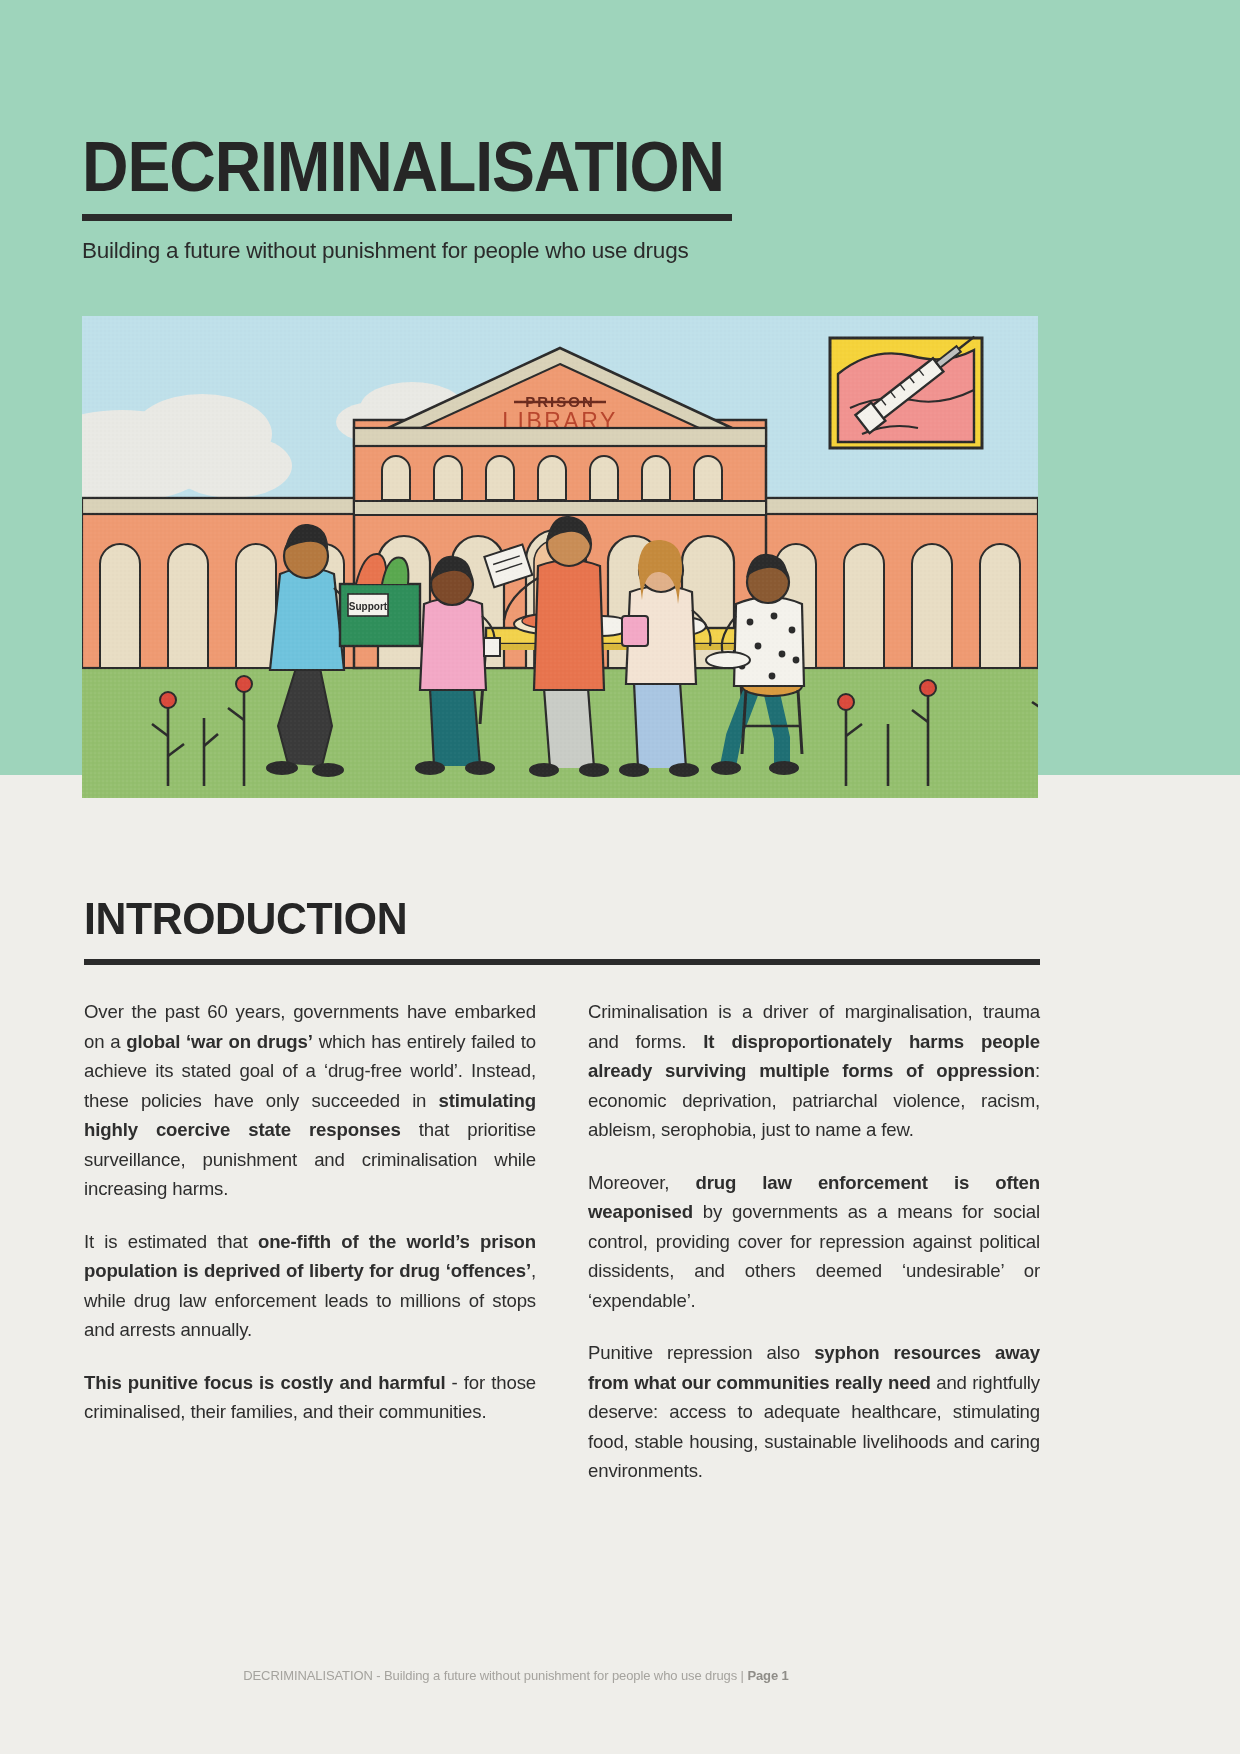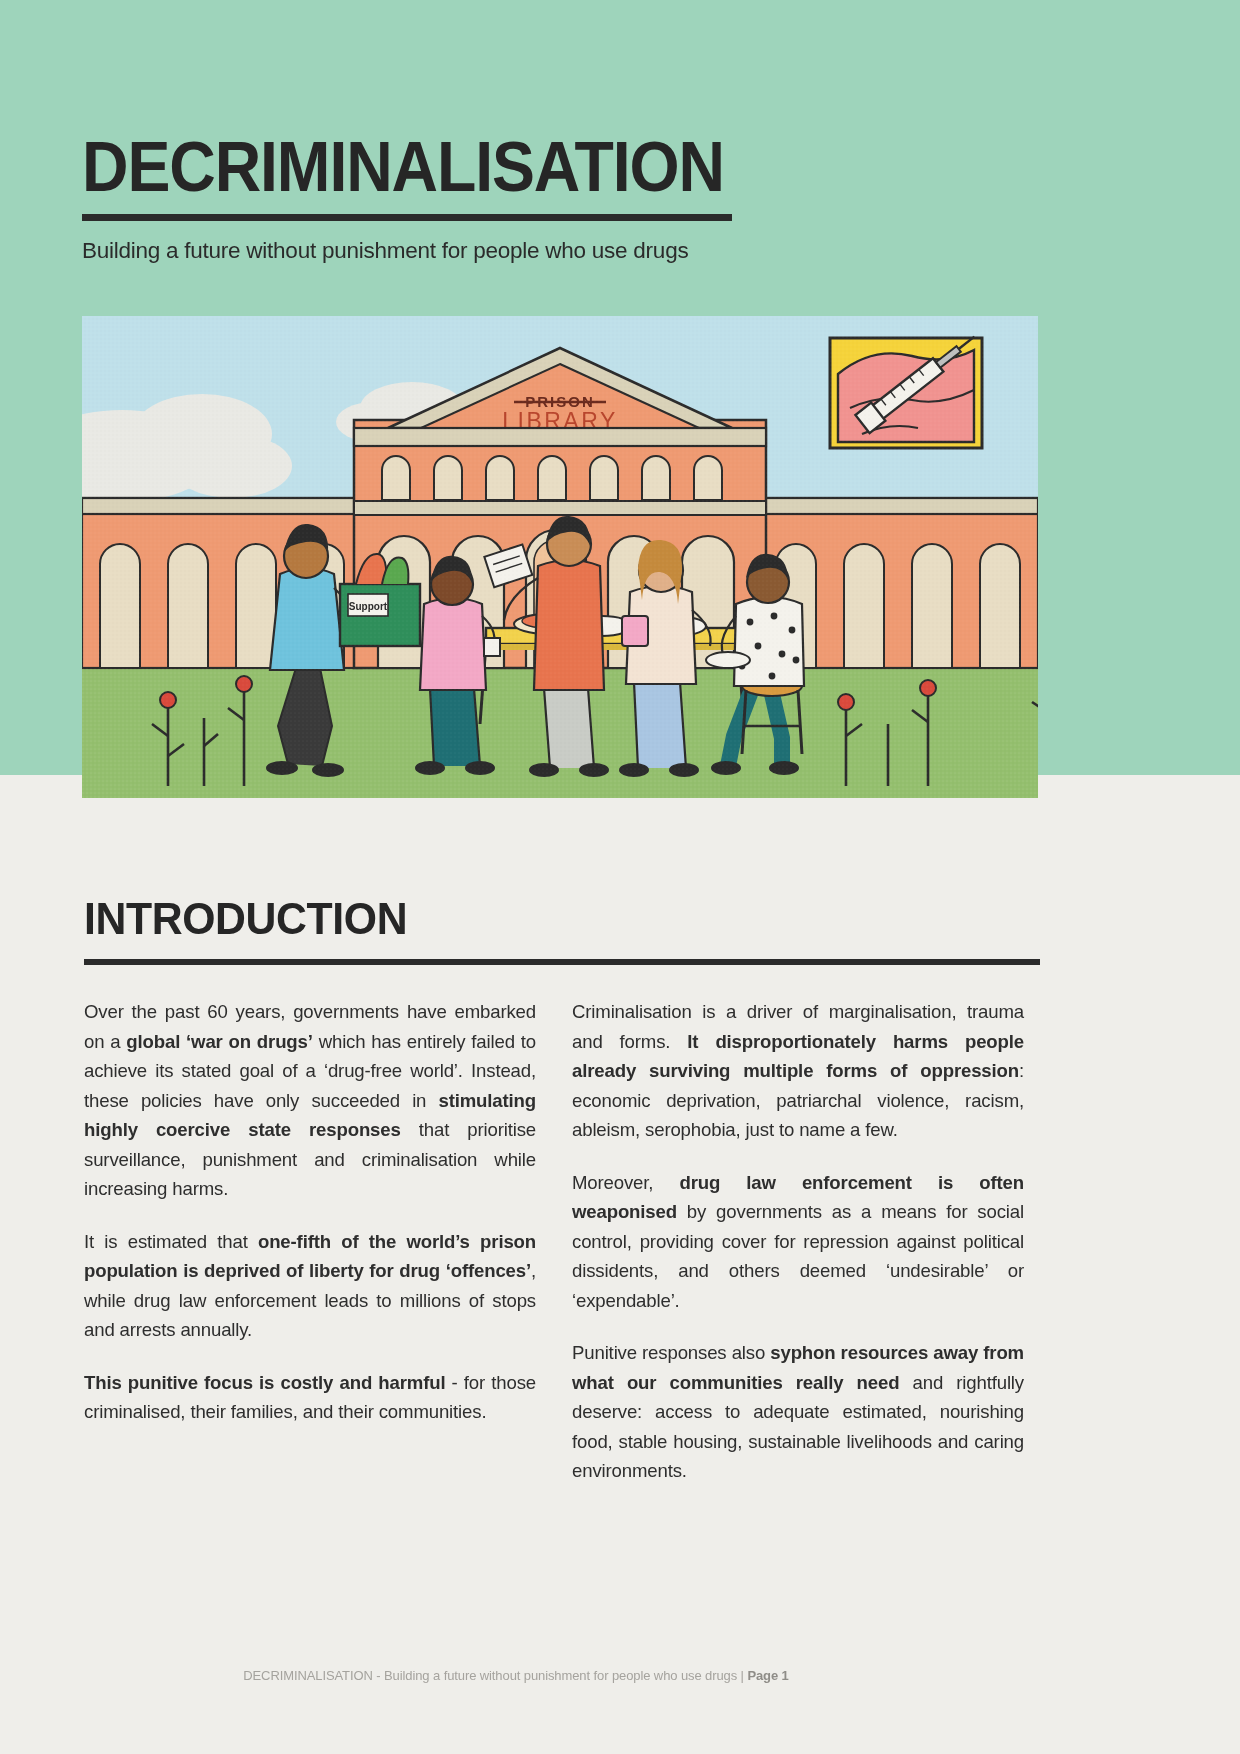--- a/index.html
+++ b/index.html
@@ -98,21 +98,21 @@
   .section-rule {
     margin-top: 14px;
     width: 956px;
     height: 6px;
     background: #2b2b2b;
   }
 
   .columns {
     margin-top: 32px;
     display: flex;
-    gap: 36px;
+    gap: 52px;
   }
   .col { width: 452px; }
   .col p {
     margin: 0 0 23px 0;
     font-size: 18.6px;
     line-height: 29.5px;
     color: #2e2e2e;
     text-align: justify;
     letter-spacing: -0.15px;
     hyphens: auto;
@@ -373,21 +373,21 @@
 
     <div class="columns">
       <div class="col" id="col-left">
           <p><span>Over the past 60 years, governments have embarked on a </span><b>global ‘war on drugs’</b><span> which has entirely failed to achieve its stated goal of a ‘drug-free world’. Instead, these policies have only succeeded in </span><b>stimulating highly coercive state responses</b><span> that prioritise surveillance, punishment and criminalisation while increasing harms.</span></p>
           <p><span>It is estimated that </span><b>one-fifth of the world’s prison population is deprived of liberty for drug ‘offences’</b><span>, while drug law enforcement leads to millions of stops and arrests annually.</span></p>
           <p><b>This punitive focus is costly and harmful</b><span> - for those criminalised, their families, and their communities.</span></p>
         </div>
       <div class="col" id="col-right">
           <p><span>Criminalisation is a driver of marginalisation, trauma and forms. </span><b>It disproportionately harms people already surviving multiple forms of oppression</b><span>: economic deprivation, patriarchal violence, racism, ableism, serophobia, just to name a few.</span></p>
           <p><span>Moreover, </span><b>drug law enforcement is often weaponised</b><span> by governments as a means for social control, providing cover for repression against political dissidents, and others deemed ‘undesirable’ or ‘expendable’.</span></p>
-          <p><span>Punitive responses also </span><b>syphon resources away from what our communities really need</b><span> and rightfully deserve: access to adequate estimated, nourishing food, stable housing, sustainable livelihoods and caring environments.</span></p>
+          <p><span>Punitive repression also </span><b>syphon resources away from what our communities really need</b><span> and rightfully deserve: access to adequate healthcare, stimulating food, stable housing, sustainable livelihoods and caring environments.</span></p>
         </div>
     </div>
   </div>
 
   <div class="footer">
     <span>DECRIMINALISATION - Building a future without punishment for people who use drugs | </span><b>Page 1</b>
   </div>
 
 </div>
 

